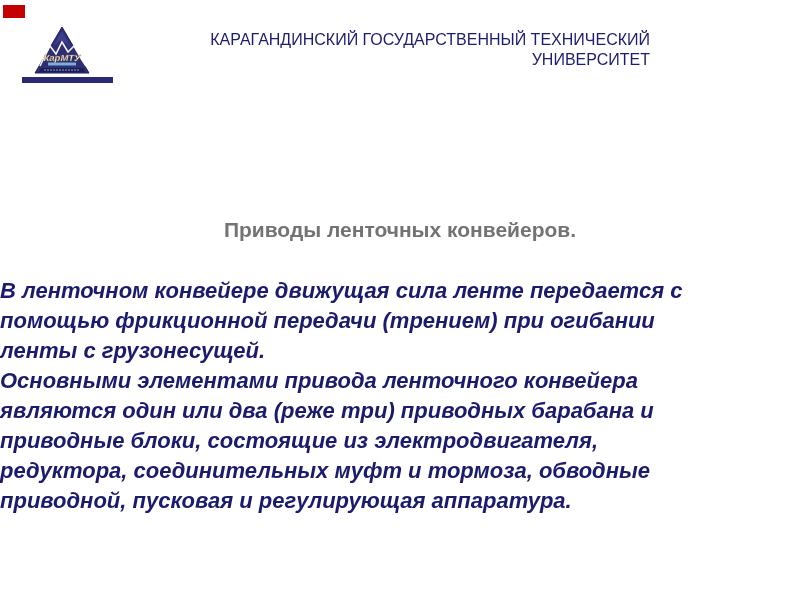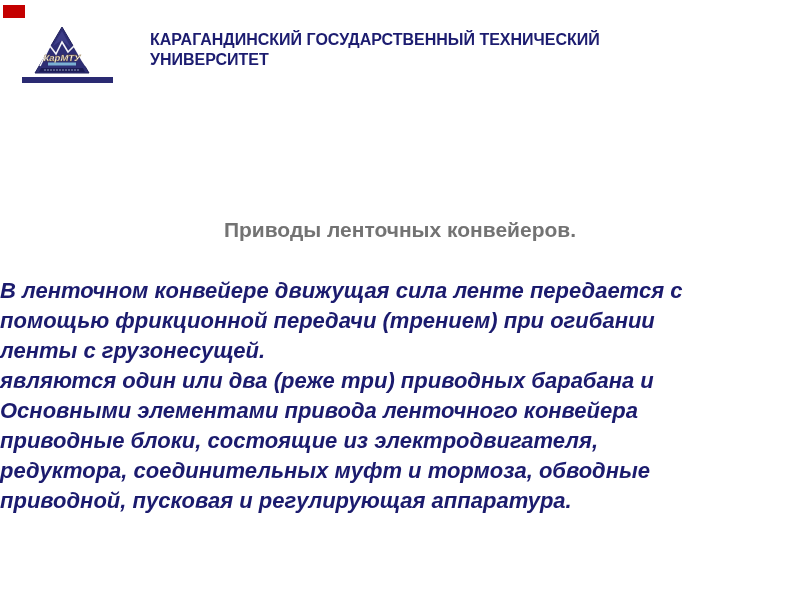--- a/index.html
+++ b/index.html
@@ -5,21 +5,21 @@
   html,body{margin:0;padding:0;background:#fff;}
   .slide{
     position:relative;width:800px;height:600px;background:#ffffff;
     overflow:hidden;font-family:"Liberation Sans",sans-serif;
   }
   .corner-mark{position:absolute;left:3px;top:5px;width:22px;height:13px;background:#c40000;}
   .logo-left{position:absolute;left:20px;top:24px;width:120px;height:64px;}
   .logo-right{position:absolute;left:643px;top:25px;width:112px;height:64px;}
   .header-title{
     position:absolute;left:150px;top:30px;width:500px;
-    text-align:left;color:#1c1c70;font-weight:bold;
+    text-align:right;color:#1c1c70;font-weight:normal;
     font-size:16px;line-height:20px;letter-spacing:0px;
   }
   .heading{
     position:absolute;left:0;top:218px;width:800px;text-align:center;
     color:#737373;font-weight:bold;font-size:21px;
   }
   .body-text{
     position:absolute;left:0;top:276px;width:800px;text-align:left;
     color:#1b1b6e;font-weight:bold;font-style:italic;
     font-size:22px;line-height:30px;
@@ -51,20 +51,20 @@
     <div>УНИВЕРСИТЕТ</div>
   </div>
 
 
   <div class="heading">Приводы ленточных конвейеров.</div>
 
   <div class="body-text">
     <div class="line">В ленточном конвейере движущая сила ленте передается с</div>
     <div class="line">помощью фрикционной передачи (трением) при огибании</div>
     <div class="line">ленты с грузонесущей.</div>
+    <div class="line">Основными элементами привода ленточного конвейера</div>
     <div class="line">являются один или два (реже три) приводных барабана и</div>
-    <div class="line">Основными элементами привода ленточного конвейера</div>
     <div class="line">приводные блоки, состоящие из электродвигателя,</div>
     <div class="line">редуктора, соединительных муфт и тормоза, обводные</div>
     <div class="line">приводной, пусковая и регулирующая аппаратура.</div>
   </div>
 
 </div>
 
 </body></html>

